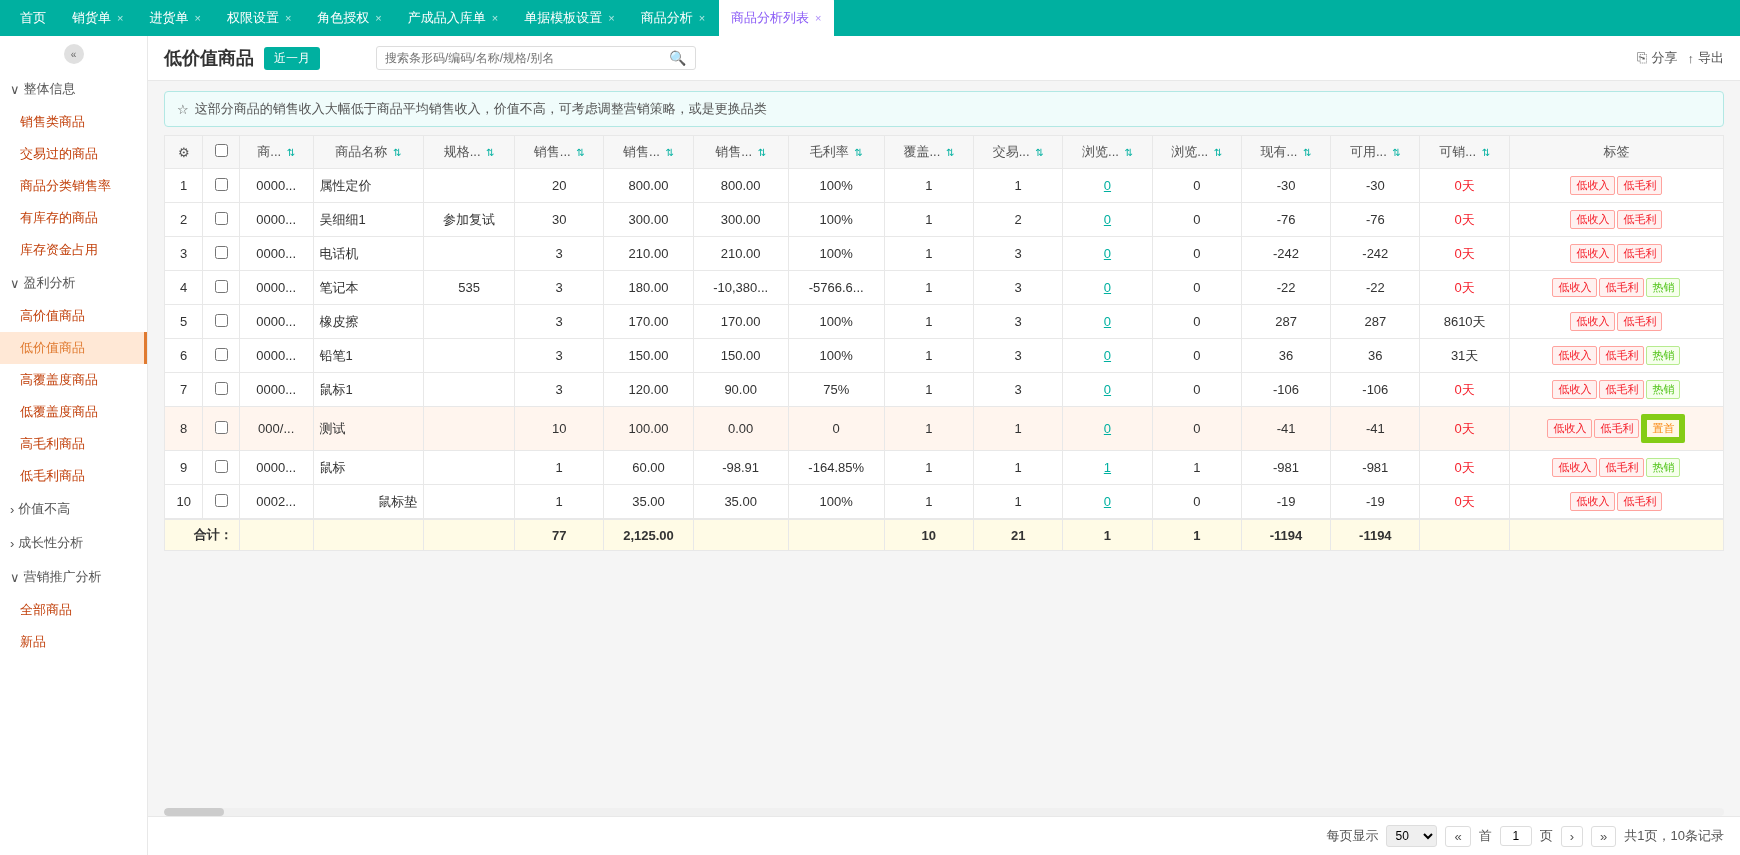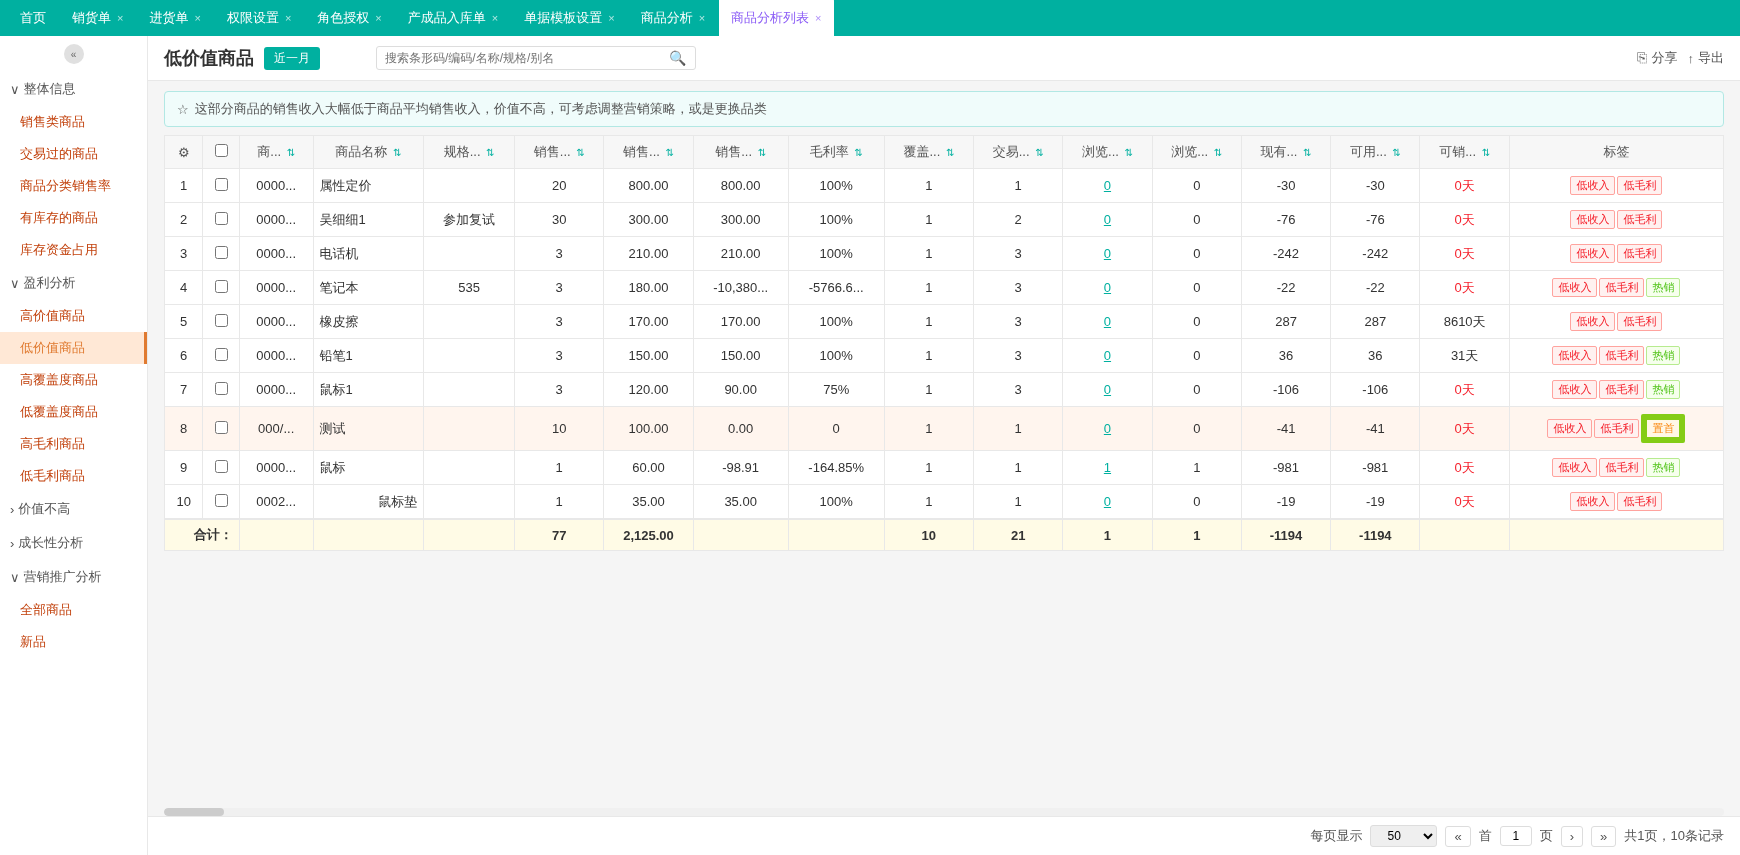--- a/index.html
+++ b/index.html
@@ -196,21 +196,21 @@
       display: flex;
       align-items: center;
       justify-content: flex-end;
       gap: 8px;
       font-size: 12px;
       color: #555;
     }
     .page-size-select {
       border: 1px solid #ddd;
       border-radius: 3px;
-      padding: 2px 12px;
+      padding: 2px 4px;
       font-size: 12px;
     }
     .page-btn {
       border: 1px solid #ddd;
       background: #fff;
       border-radius: 3px;
       padding: 2px 8px;
       cursor: pointer;
       color: #555;
     }

